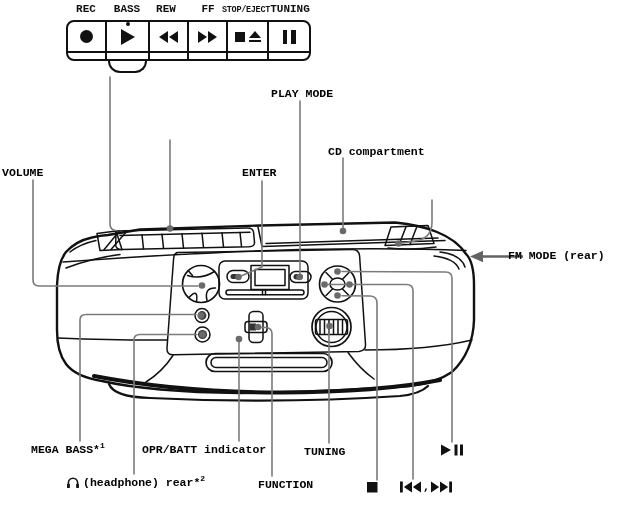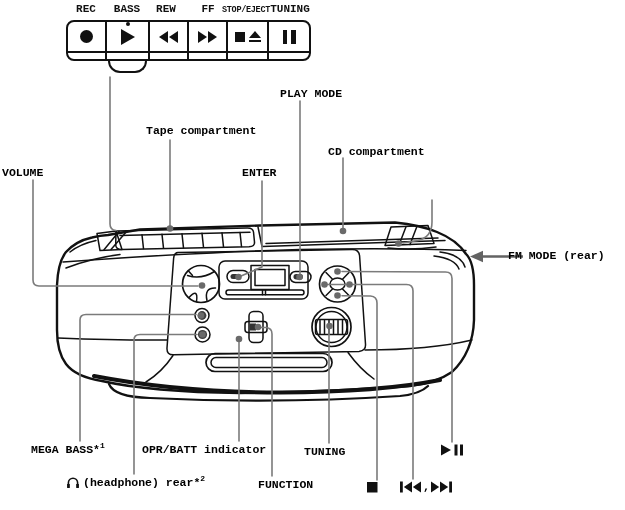--- a/index.html
+++ b/index.html
@@ -205,23 +205,22 @@
     <div class="tcell" style="flex:1">
       <div class="ticon" style="gap:4px">
           <div class="sh-bar"></div>
           <div class="sh-bar"></div>
         </div>
     </div>
   </div>
   <div class="playtab"></div>
 
   <div class="lbl" style="left:2px;top:166px">VOLUME</div>
-  <div class="lbl" style="left:146px;top:124px">Tape compartment</div>
   <div class="lbl" style="left:242px;top:166px">ENTER</div>
-  <div class="lbl" style="left:280px;top:87px">PLAY MODE</div>
+  <div class="lbl" style="left:271px;top:87px">PLAY MODE</div>
   <div class="lbl" style="left:328px;top:145px">CD compartment</div>
 
 
   <div class="lbl" style="left:508px;top:249px">FM MODE (rear)</div>
 
   <div class="lbl" style="left:31px;top:443px">
     <span>MEGA BASS*</span><sup>1</sup>
   </div>
   <div class="lbl" style="left:142px;top:443px">OPR/BATT indicator</div>
   <div class="lbl" style="left:304px;top:445px">TUNING</div>

